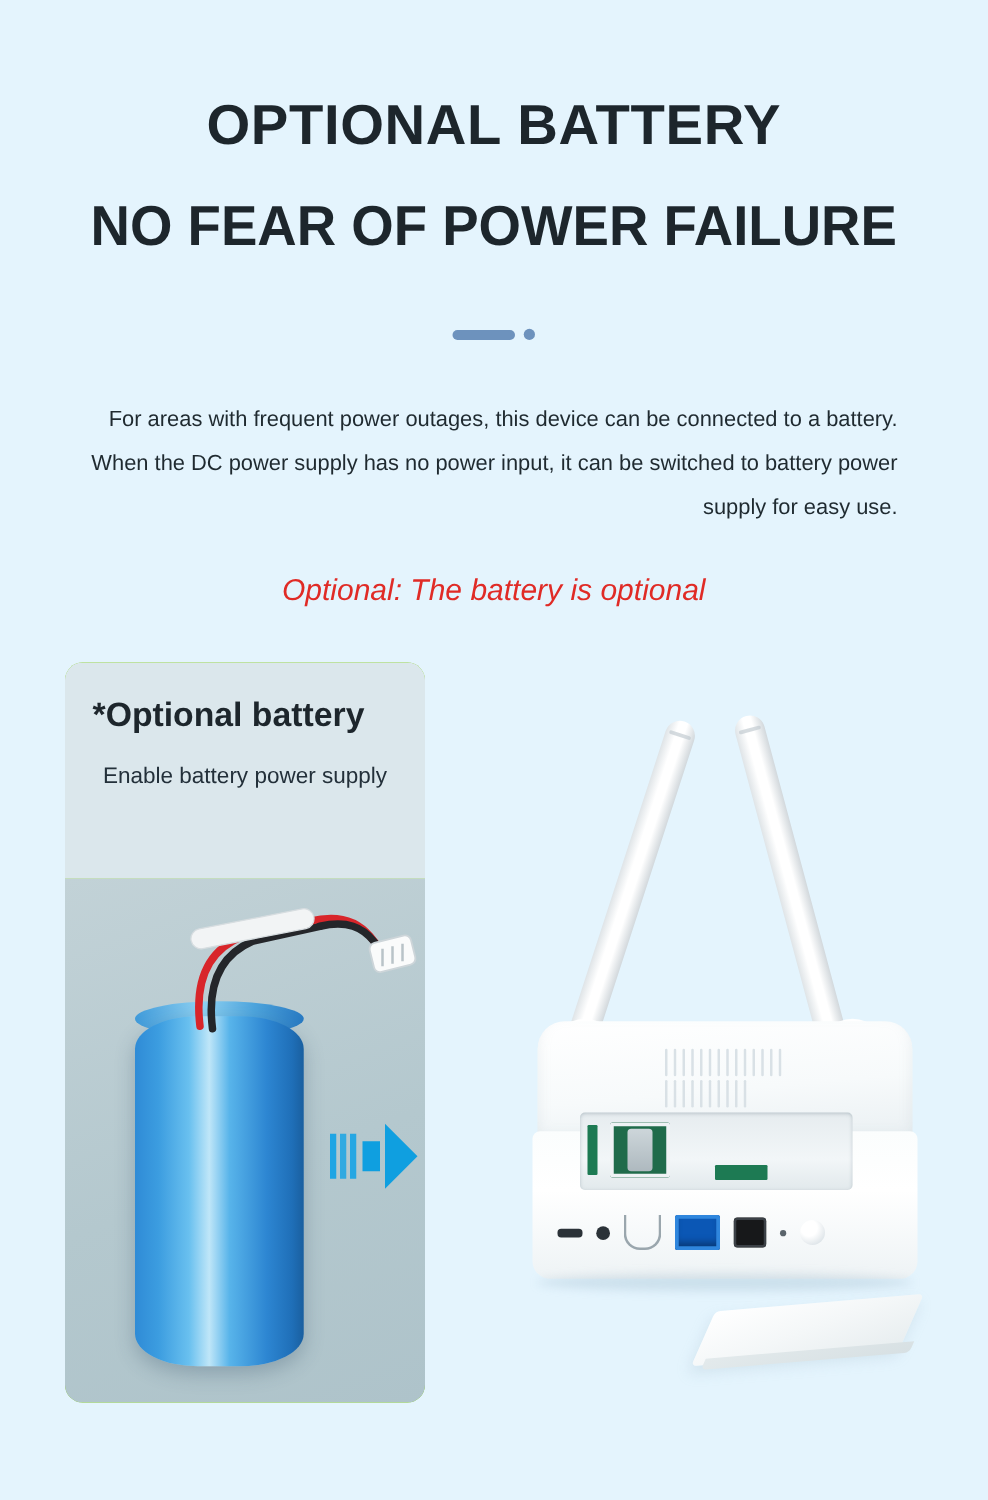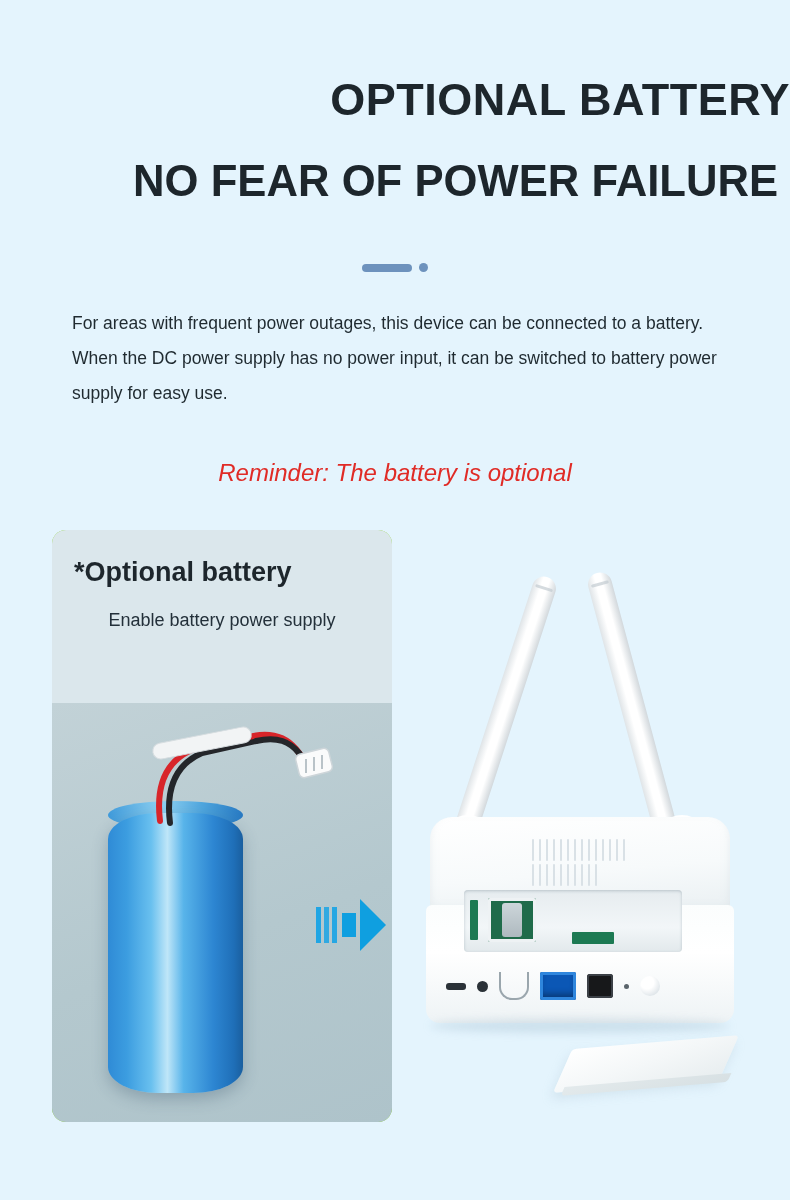--- a/index.html
+++ b/index.html
@@ -14,21 +14,21 @@
     overflow: hidden;
     position: relative;
   }
 
   
   .headline-block {
     position: absolute;
     top: 74px;
     left: 0;
     width: 790px;
-    text-align: right;
+    text-align: center;
   }
   .headline-1 {
     font-size: 45px;
     font-weight: bold;
     color: #1d262c;
     letter-spacing: 0.5px;
     line-height: 52px;
     margin: 0;
     white-space: nowrap;
   }
@@ -62,24 +62,24 @@
   .divider-dot {
     width: 9px;
     height: 9px;
     border-radius: 50%;
     background: #6d92bd;
   }
 
   
   .body-text {
     position: absolute;
-    top: 306px;
+    top: 318px;
     left: 72px;
     width: 646px;
-    text-align: left;
+    text-align: right;
     font-size: 17.5px;
     line-height: 35px;
     color: #1f2a30;
   }
 
   
   .reminder {
     position: absolute;
     top: 459px;
     left: 0;
@@ -88,21 +88,21 @@
     font-size: 24px;
     font-style: italic;
     color: #e02b26;
   }
 
   
   .option-card {
     position: absolute;
     left: 52px;
     top: 530px;
-    width: 340px;
+    width: 288px;
     height: 592px;
     border-radius: 14px;
     overflow: hidden;
     background: #84cc16;
   }
   .card-header {
     height: 173px;
     background: #dbe7ec;
     padding: 26px 22px 0 22px;
     box-sizing: border-box;
@@ -412,21 +412,21 @@
   <div class="headline-2">NO FEAR OF POWER FAILURE</div>
 </div>
 
 <div class="divider">
   <span class="divider-bar"></span>
   <span class="divider-dot"></span>
 </div>
 
 <div class="body-text">For areas with frequent power outages, this device can be connected to a battery. When the DC power supply has no power input, it can be switched to battery power supply for easy use.</div>
 
-<div class="reminder">Reminder: The battery is optional</div>
+<div class="reminder">Optional: The battery is optional</div>
 
 <div class="option-card">
 
   <div class="card-header">
     <div class="card-title">*Optional battery</div>
     <div class="card-sub">Enable battery power supply</div>
   </div>
 
   <div class="battery-photo">
     <div class="battery-top"></div>

